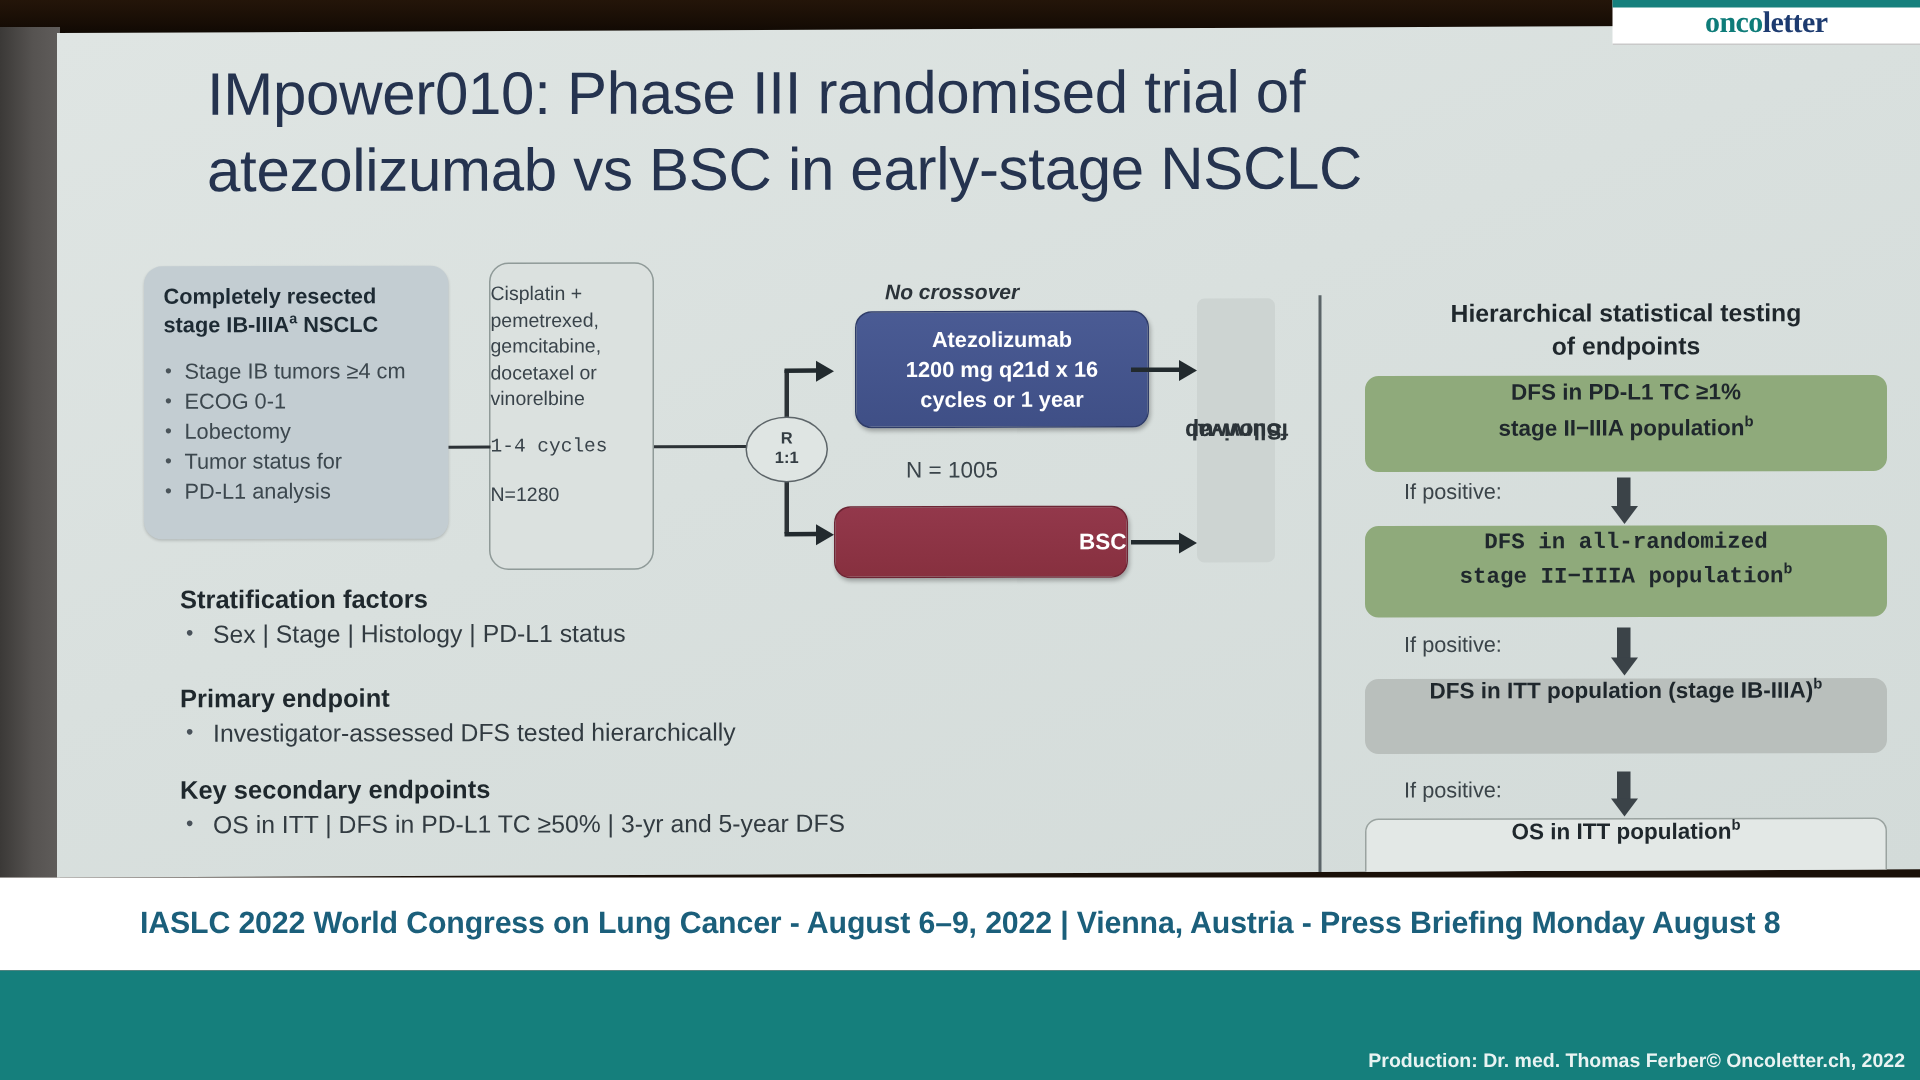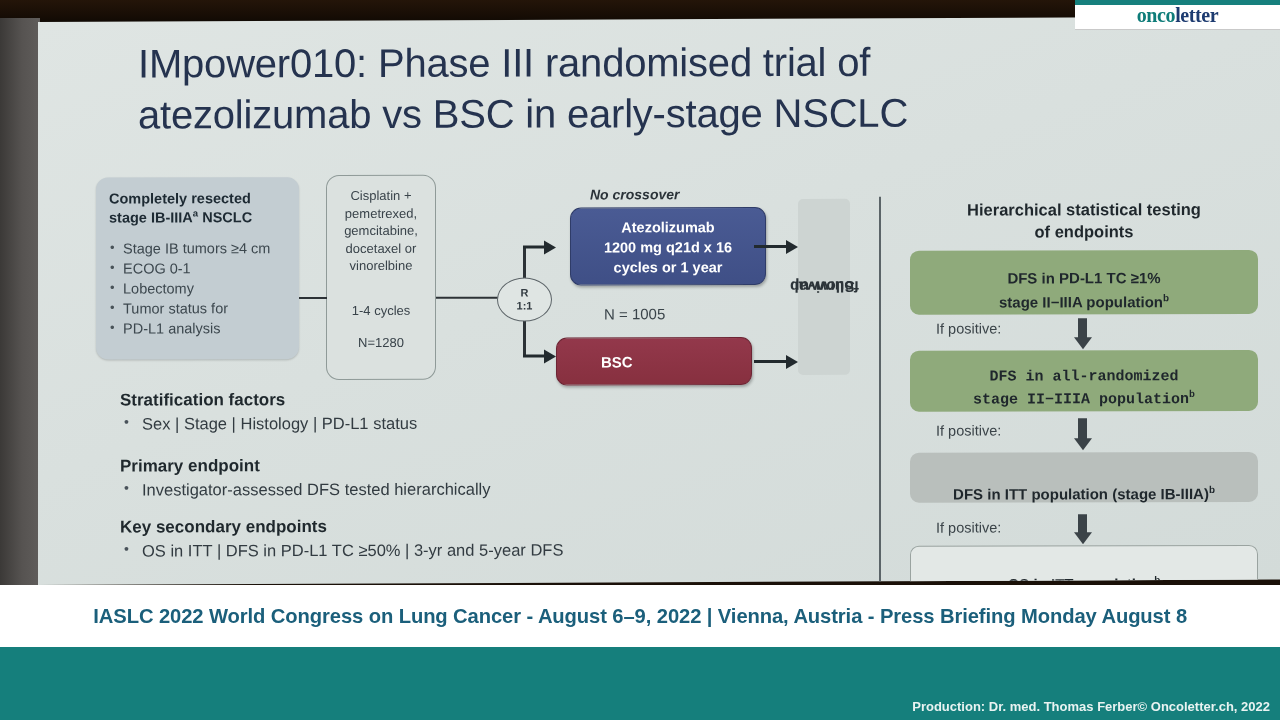--- a/index.html
+++ b/index.html
@@ -58,24 +58,24 @@
   }
   .elig-list li::before {
     content: "\2022"; position: absolute; left: 1px; top: -1px;
     font-size: 13px; color: #4a545a;
   }
   .elig-list li .cont { display: block; padding-left: 0; }
 
   .box-chemo {
     left: 288px; top: 155px; width: 110px; height: 205px;
     background: #dbe1df; border: 1.3px solid #8f9a98; border-radius: 13px;
-    text-align: center; padding-top: 11px;
+    text-align: left; padding-top: 11px;
     color: #39434a; font-size: 13px; line-height: 17.5px;
   }
-  .chemo-cycles { margin-top: 27px; }
+  .chemo-cycles { margin-top: 14px; font-family: Liberation Mono, monospace; }
   .chemo-n { margin-top: 15px; }
 
   
   .rand-circle {
     position: absolute; left: 459px; top: 258px; width: 55px; height: 44px;
     border: 1.4px solid #5d6569; border-radius: 50%;
     background: #dfe5e3;
     display: flex; flex-direction: column; align-items: center; justify-content: center;
     color: #343d43; font-size: 11px; line-height: 13px; font-weight: bold;
     z-index: 4;
@@ -91,21 +91,21 @@
     box-shadow: 1px 2px 3px rgba(0,0,0,.28);
     color: #fff; font-weight: bold; font-size: 14.5px; line-height: 20px;
     text-align: center; padding-top: 9px;
   }
   .box-bsc {
     left: 518px; top: 318px; width: 196px; height: 48px;
     background: linear-gradient(180deg,#93384b 0%,#87303f 100%);
     border: 1.5px solid #6d2534; border-radius: 11px;
     box-shadow: 1px 2px 3px rgba(0,0,0,.28);
     color: #fff; font-weight: bold; font-size: 15px;
-    display: flex; align-items: center; justify-content: flex-start; padding-left: 44px;
+    display: flex; align-items: center; justify-content: flex-end; padding-left: 44px;
   }
   .label-crossover {
     position: absolute; left: 552px; top: 167px;
     font-size: 14px; font-style: italic; font-weight: bold; color: #2b3339;
   }
   .label-n1005 {
     position: absolute; left: 566px; top: 286px;
     font-size: 15px; color: #3a444a;
   }
 
@@ -137,21 +137,21 @@
   }
 
   
   .hier-title {
     position: absolute; left: 868px; top: 180px; width: 356px;
     text-align: center; font-weight: bold; font-size: 16.5px; line-height: 22px;
     color: #1f272c;
   }
   .hbox {
     position: absolute; left: 872px; width: 348px; border-radius: 9px;
-    display: flex; align-items: flex-end; justify-content: center;
+    display: flex; align-items: flex-start; justify-content: center;
     text-align: center; font-weight: bold; color: #1f272c;
   }
   .hbox.green { background: #8faa7b; }
   .hbox.grey  { background: #b9bfbc; }
   .hbox.white { background: #e3e8e6; border: 1.2px solid #9aa3a0; }
   .hb1 { top: 232px; height: 64px; font-size: 15px; line-height: 24px; }
   .hb2 { top: 332px; height: 61px; font-size: 15px; line-height: 23px; font-family: Liberation Mono, monospace; }
   .hb3 { top: 434px; height: 50px; font-size: 15px; }
   .hb4 { top: 527px; height: 48px; font-size: 15px; }
 

